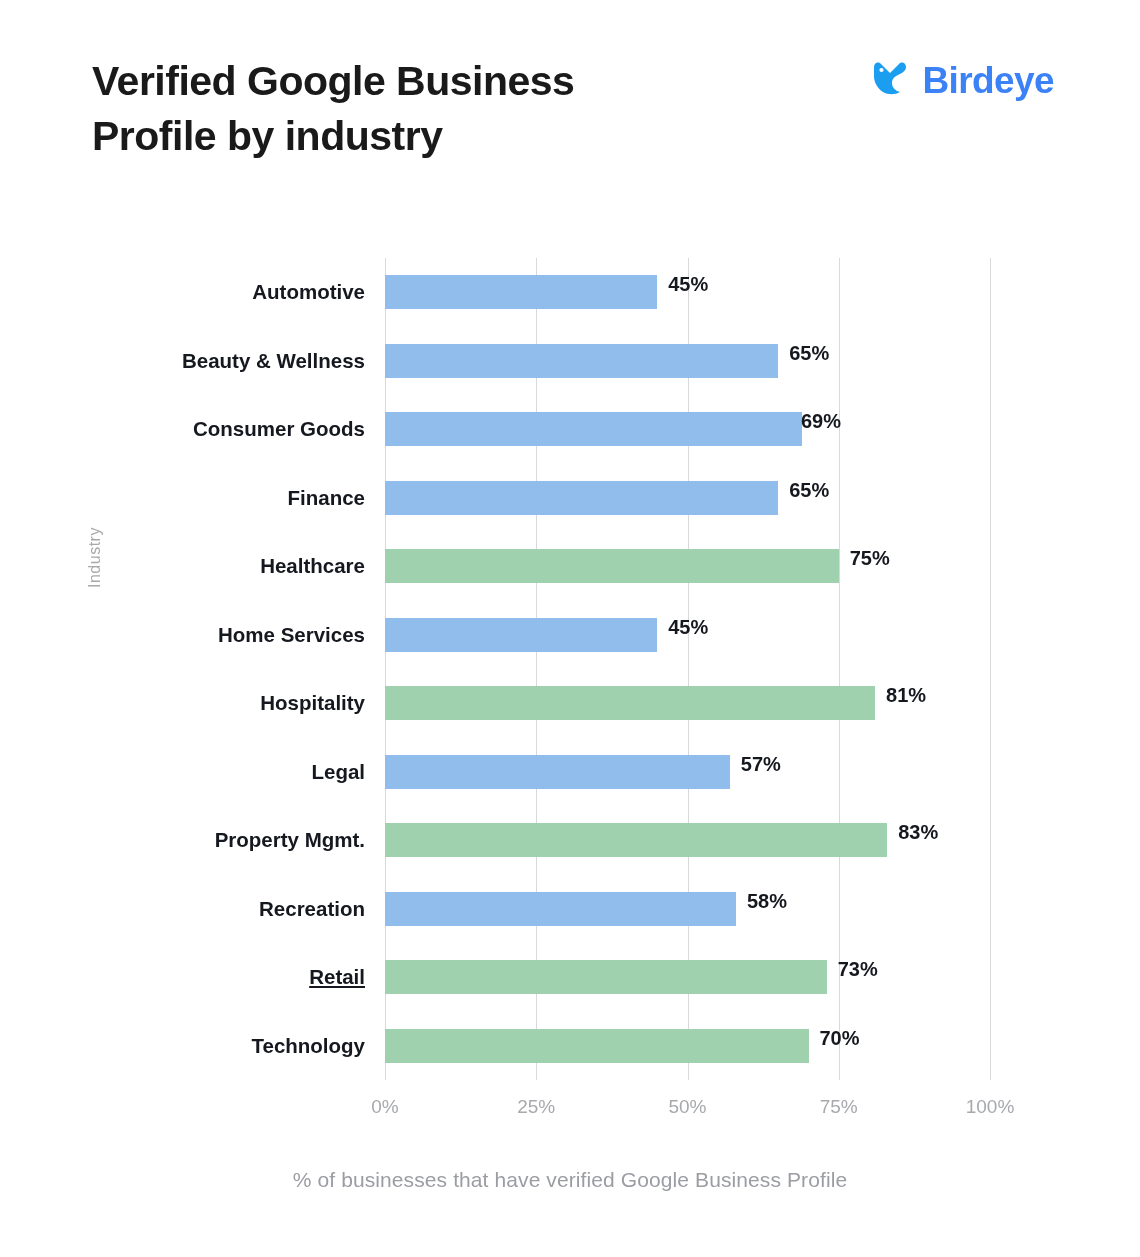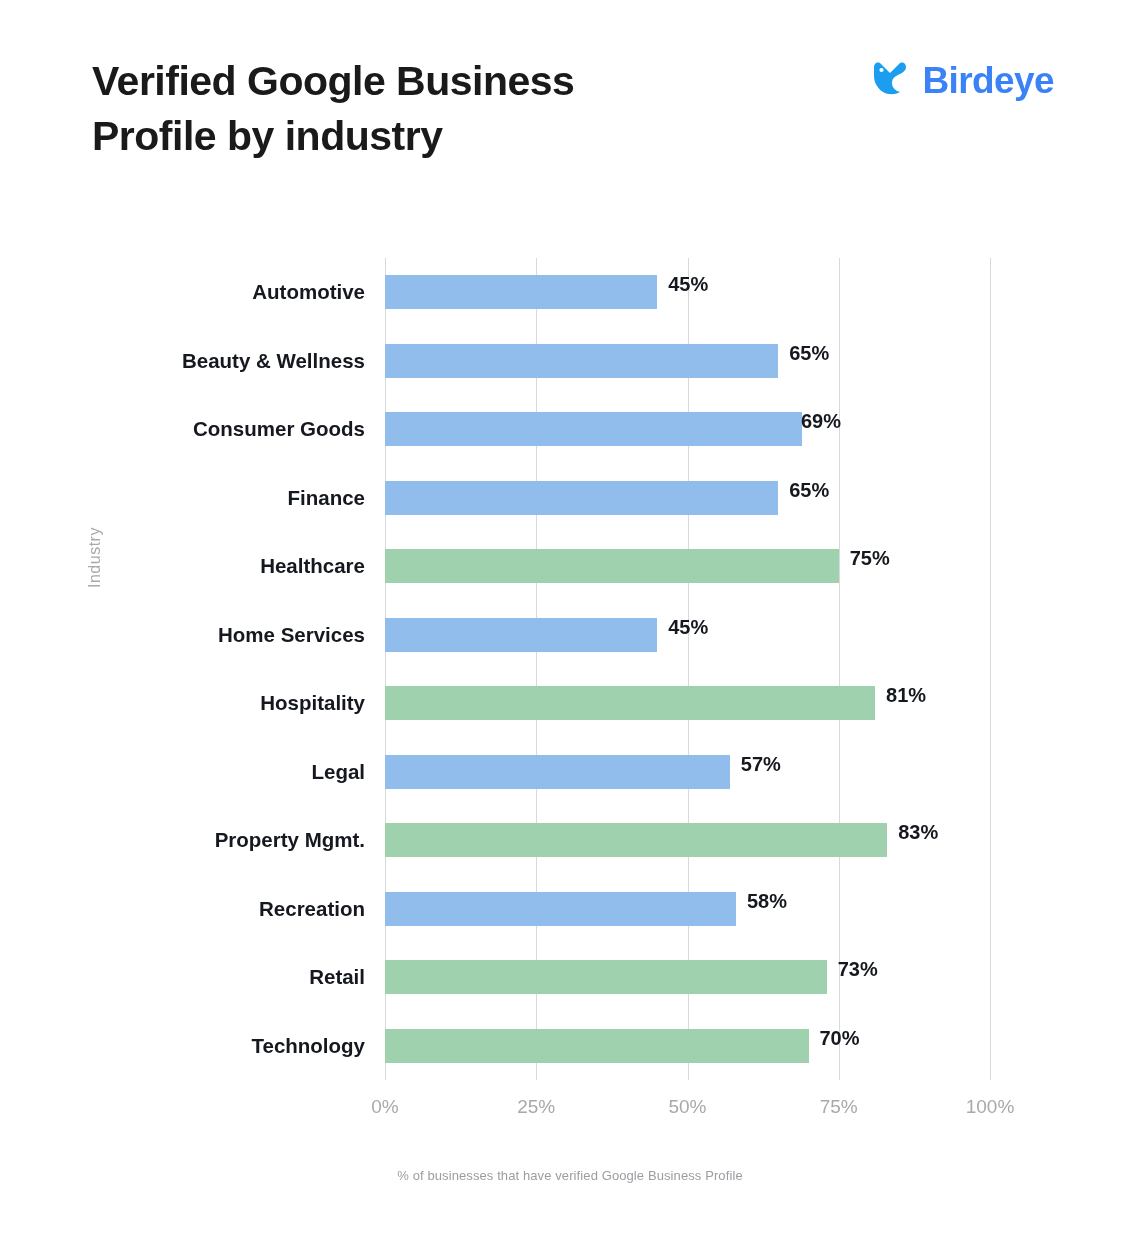--- a/index.html
+++ b/index.html
@@ -137,21 +137,21 @@
     white-space: nowrap;
     letter-spacing: 0.5px;
   }
 
   #x-axis-caption {
     position: absolute;
     top: 1168px;
     left: 0;
     width: 1140px;
     text-align: center;
-    font-size: 13px;
+    font-size: 21px;
     color: #9b9da2;
     letter-spacing: 0.1px;
   }
 </style>
 </head>
 <body>
 
 <div id="header">
   <h1 id="chart-title">Verified Google Business Profile by industry</h1>
   <div id="brand">
@@ -232,15 +232,15 @@
     <div class="y-cat" style="left: 45px; top: 280px;">Automotive</div>
     <div class="y-cat" style="left: 45px; top: 348.5px;">Beauty &amp; Wellness</div>
     <div class="y-cat" style="left: 45px; top: 417px;">Consumer Goods</div>
     <div class="y-cat" style="left: 45px; top: 485.5px;">Finance</div>
     <div class="y-cat" style="left: 45px; top: 554px;">Healthcare</div>
     <div class="y-cat" style="left: 45px; top: 622.5px;">Home Services</div>
     <div class="y-cat" style="left: 45px; top: 691px;">Hospitality</div>
     <div class="y-cat" style="left: 45px; top: 759.5px;">Legal</div>
     <div class="y-cat" style="left: 45px; top: 828px;">Property Mgmt.</div>
     <div class="y-cat" style="left: 45px; top: 896.5px;">Recreation</div>
-    <div class="y-cat" style="left: 45px; top: 965px;">Retail</div>
+    <div class="y-cat" style="left: 45px; top: 965px; text-decoration: underline;">Retail</div>
     <div class="y-cat" style="left: 45px; top: 1033.5px;">Technology</div>
   </div>
 
 </body></html>

